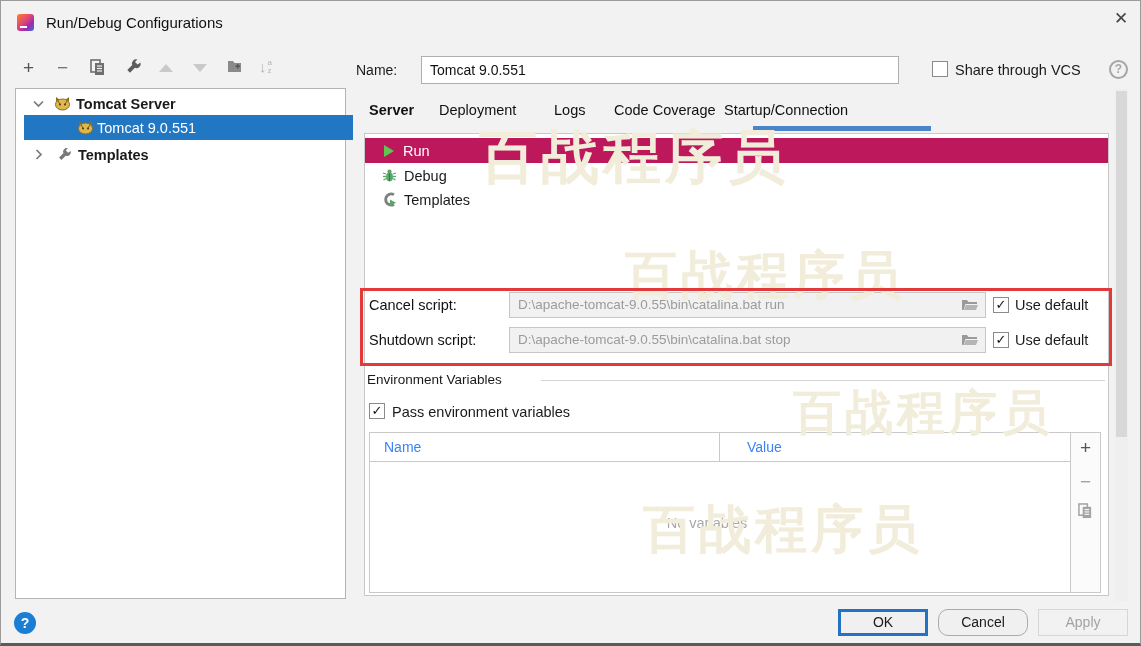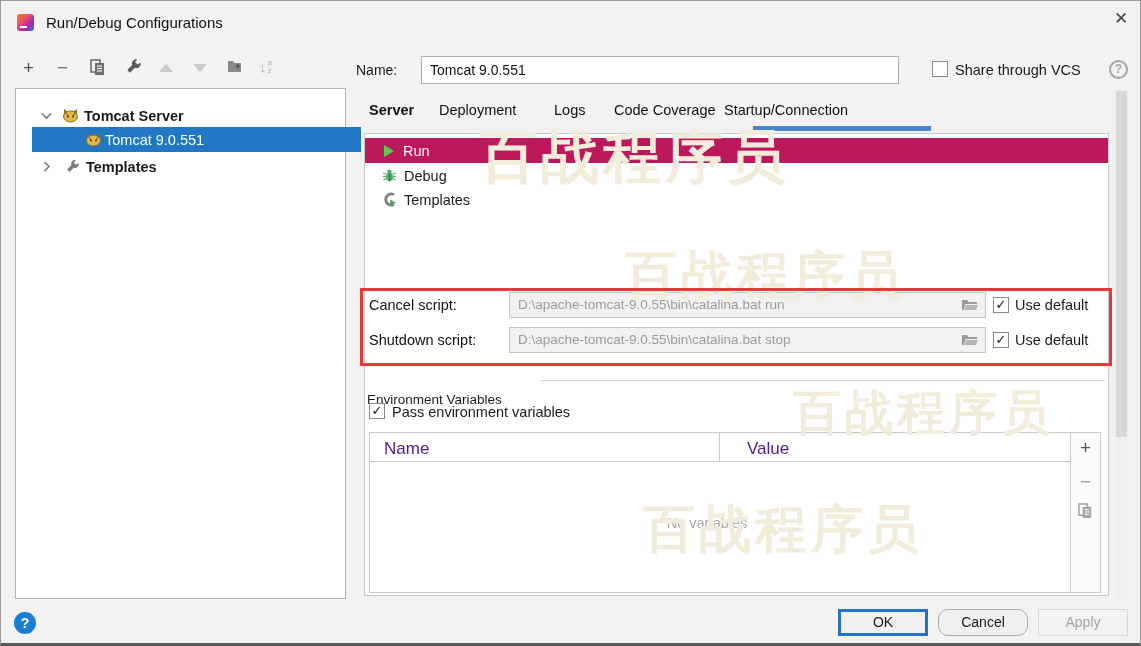--- a/index.html
+++ b/index.html
@@ -25,21 +25,21 @@
   
   .tb-glyph { font-size:19px; line-height:19px; }
   .tri-up   { width:0; height:0; border-left:7px solid transparent; border-right:7px solid transparent; border-bottom:8px solid #c9c9c9; }
   .tri-down { width:0; height:0; border-left:7px solid transparent; border-right:7px solid transparent; border-top:8px solid #c9c9c9; }
   .sortbox { display:flex; align-items:flex-start; color:#b5b5b5; }
   .sortbox .arrow { font-size:15px; line-height:15px; }
   .sortbox .letters { display:flex; flex-direction:column; font-size:8px; line-height:8px; margin-left:1px; }
 
   
   .tree-panel { left:14px; top:87px; width:331px; height:511px; background:#fff; border:1px solid #b4b4b4; }
-  .tree-row { position:absolute; left:16px; width:100%; height:25px; display:flex; align-items:center;margin-top:12px; }
+  .tree-row { position:absolute; left:8px; width:100%; height:25px; display:flex; align-items:center; }
   .tree-row .lbl { font-size:14.5px; }
   .tree-row.bold .lbl { font-weight:bold; }
   .tree-row.selected { background:#2277c2; color:#fff; }
 
   
   .name-label { left:355px; top:61px; font-size:14px; }
   .name-input { left:420px; top:55px; width:478px; height:28px; border:1px solid #aeaeae; background:#fff;
     font-size:14px; padding:0 8px; font-family:"Liberation Sans","DejaVu Sans",sans-serif; color:#111; }
   .cb { position:absolute; width:16px; height:16px; background:#fff; border:1px solid #8a8a8a;
     font-size:13px; line-height:14px; text-align:center; color:#111; font-weight:bold; }
@@ -60,27 +60,27 @@
   .mode-ico { margin-left:17px; margin-right:7px; width:15px; height:15px; }
 
   .script-label { font-size:14.5px; color:#111; }
   .script-field { position:absolute; width:477px; height:26px; background:#f1f1f1; border:1px solid #c6c6c6;
     font-size:13.5px; color:#9b9b9b; line-height:24px; padding:0 28px 0 8px; white-space:nowrap; overflow:hidden; }
   .field-folder { position:absolute; width:17px; height:14px; }
   .ud-label { font-size:14.5px; }
 
   .red-rect { left:359px; top:287px; width:752px; height:78px; border:3px solid #e23a3a; z-index:60; pointer-events:none; }
 
-  .env-title { left:366px; top:371px; font-size:13.5px;margin-top:20px; }
+  .env-title { left:366px; top:371px; font-size:13.5px; }
   .env-line { left:540px; top:379px; width:564px; height:1px; background:#d4d4d4; }
   .pass-label { left:391px; top:403px; font-size:14.5px; }
 
   .var-table { left:368px; top:431px; width:732px; height:161px; background:#fff; border:1px solid #c9c9c9; }
   .var-head { position:absolute; left:0; top:0; width:100%; height:29px; border-bottom:1px solid #c9c9c9; }
-  .var-head .col { position:absolute; top:6px; font-size:17px; color:#4c1d95; }
+  .var-head .col { position:absolute; top:6px; font-size:14px; color:#3b82f6; }
   .col-sep { position:absolute; left:349px; top:0; width:1px; height:29px; background:#c9c9c9; }
   .var-toolbar { position:absolute; right:0; top:0; width:30px; height:100%; border-left:1px solid #c9c9c9; background:#fbfbfb; }
   .vtb { position:absolute; left:0; width:100%; text-align:center; }
   .empty-text { left:368px; top:514px; width:676px; text-align:center; font-size:14.5px; color:#a8a8a8; }
 
   
   .scroll-track { left:1114px; top:88px; width:13px; height:512px; background:#efefef; }
   .scroll-thumb { position:absolute; left:1px; top:2px; width:11px; height:346px; background:#d8d8d8; }
 
   

